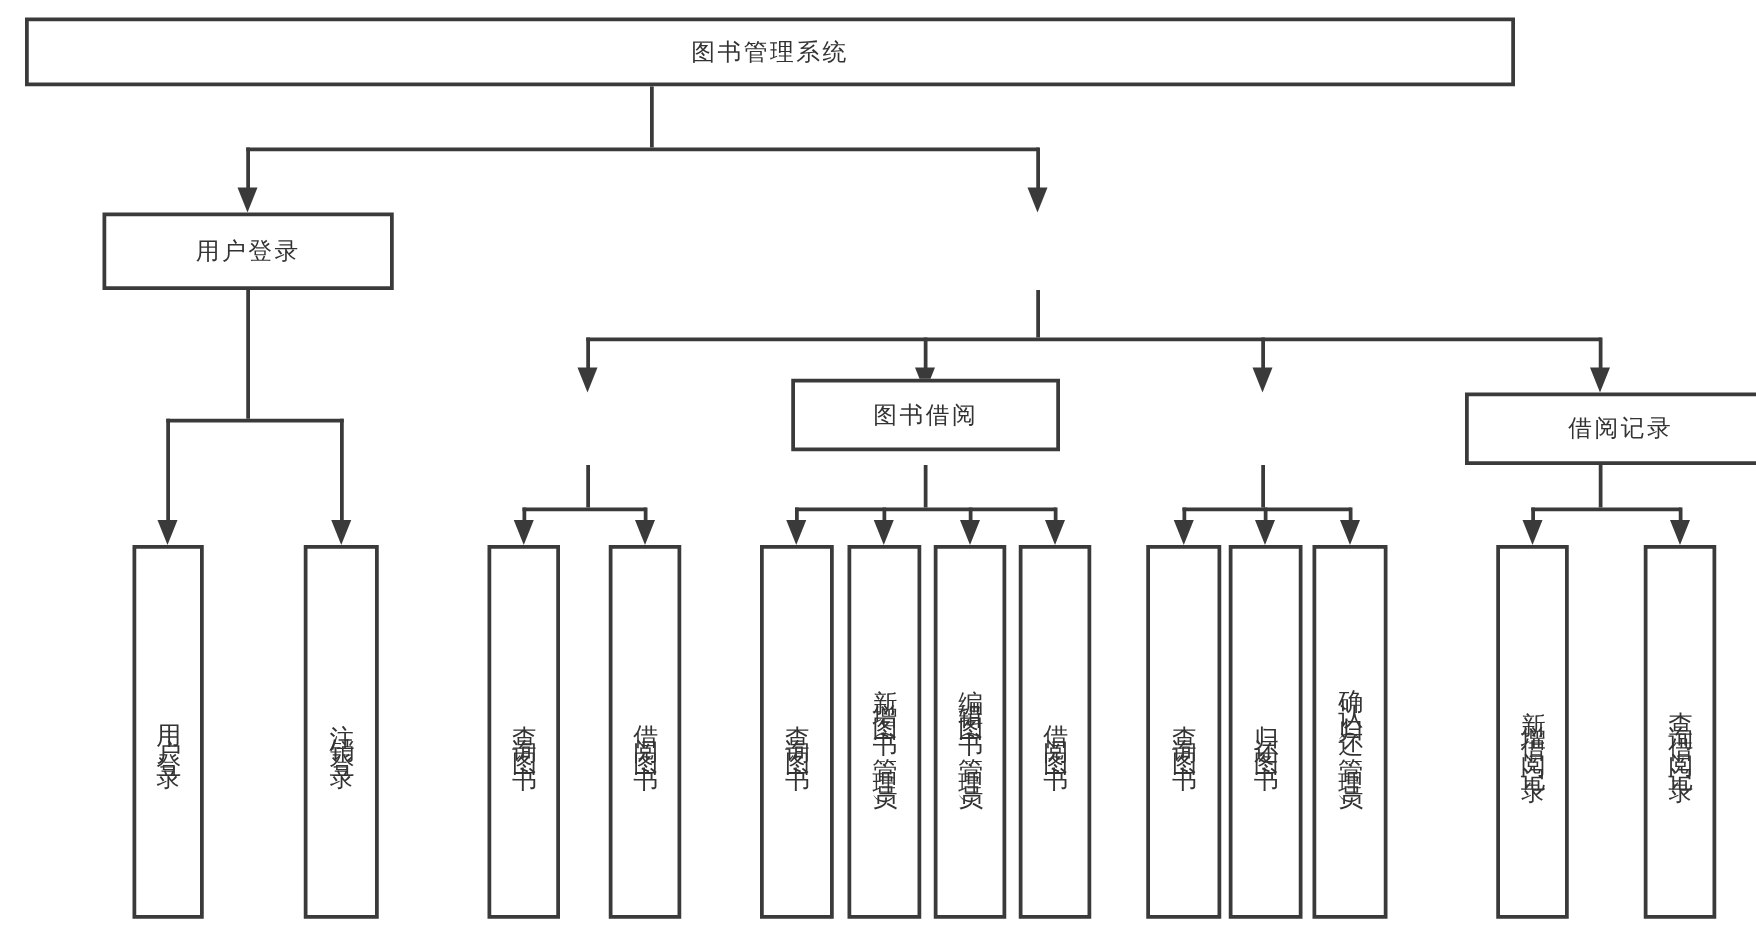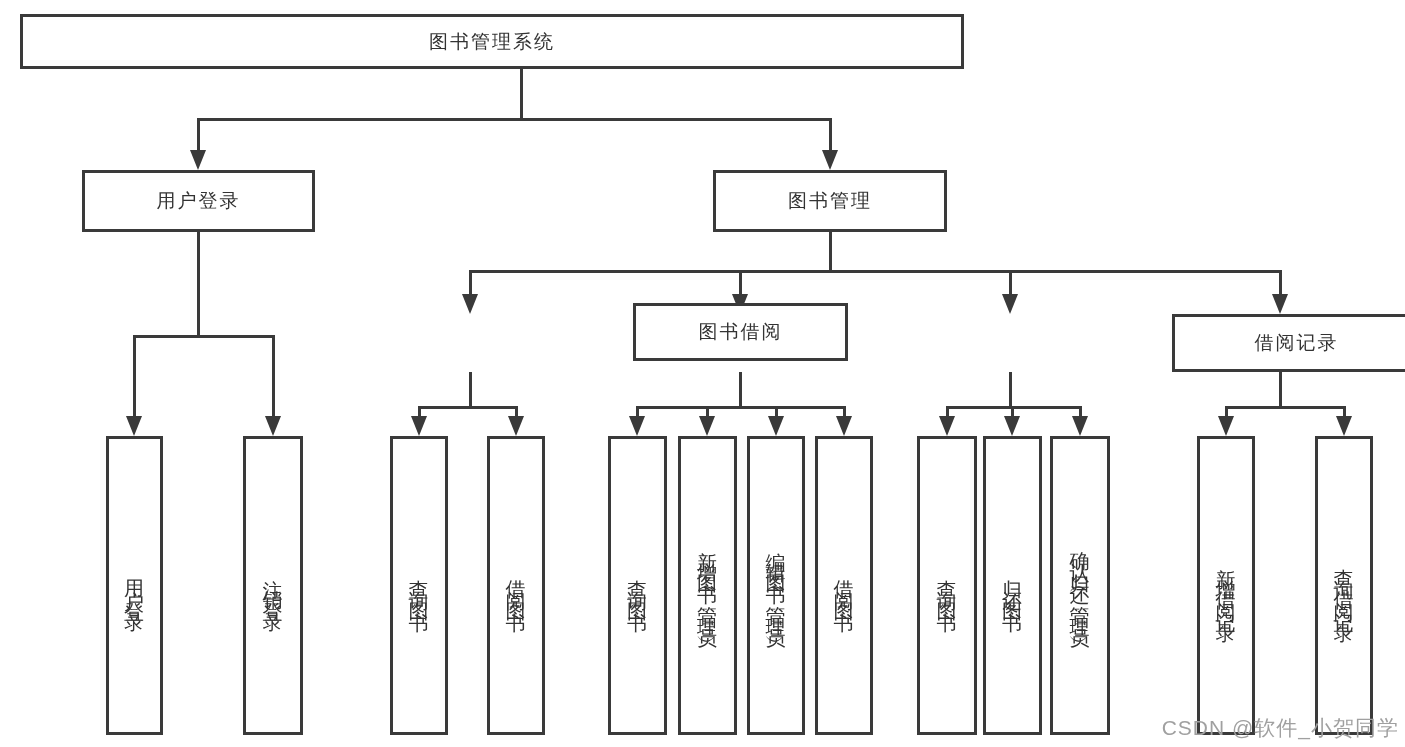--- a/index.html
+++ b/index.html
@@ -86,25 +86,24 @@
   <div class="ar" style="left:1004px;top:416px"></div>
   <div class="vl" style="left:1079px;top:406px;height:12px"></div>
   <div class="ar" style="left:1072px;top:416px"></div>
 
   <div class="hl" style="left:1225px;top:406px;width:120px"></div>
   <div class="vl" style="left:1225px;top:406px;height:12px"></div>
   <div class="ar" style="left:1218px;top:416px"></div>
   <div class="vl" style="left:1343px;top:406px;height:12px"></div>
   <div class="ar" style="left:1336px;top:416px"></div>
 
-  <div class="box" style="left:20px;top:14px;width:944px;height:55px">图书管理系统</div>
+  <div class="box" style="left:20px;top:14px;width:1192px;height:55px">图书管理系统</div>
 
   <div class="box" style="left:82px;top:170px;width:233px;height:62px">用户登录</div>
 
-  <div class="box" style="left:713px;top:170px;width:234px;height:62px">图书管理</div>
 
 
   <div class="box" style="left:633px;top:303px;width:215px;height:58px">图书借阅</div>
 
 
   <div class="box" style="left:1172px;top:314px;width:249px;height:58px">借阅记录</div>
 
   <div class="box vbox" style="left:106px;top:436px;width:57px;height:299px">
     <span class="vtext">用户登录</span>
   </div>
@@ -142,15 +141,14 @@
     <span class="vtext">确认归还（管理员）</span>
   </div>
 
   <div class="box vbox" style="left:1197px;top:436px;width:58px;height:299px">
     <span class="vtext">新增借阅记录</span>
   </div>
   <div class="box vbox" style="left:1315px;top:436px;width:58px;height:299px">
     <span class="vtext">查询借阅记录</span>
   </div>
 
-  <div class="watermark">CSDN @软件_小贺同学</div>
 
 </div>
 
 </body></html>

